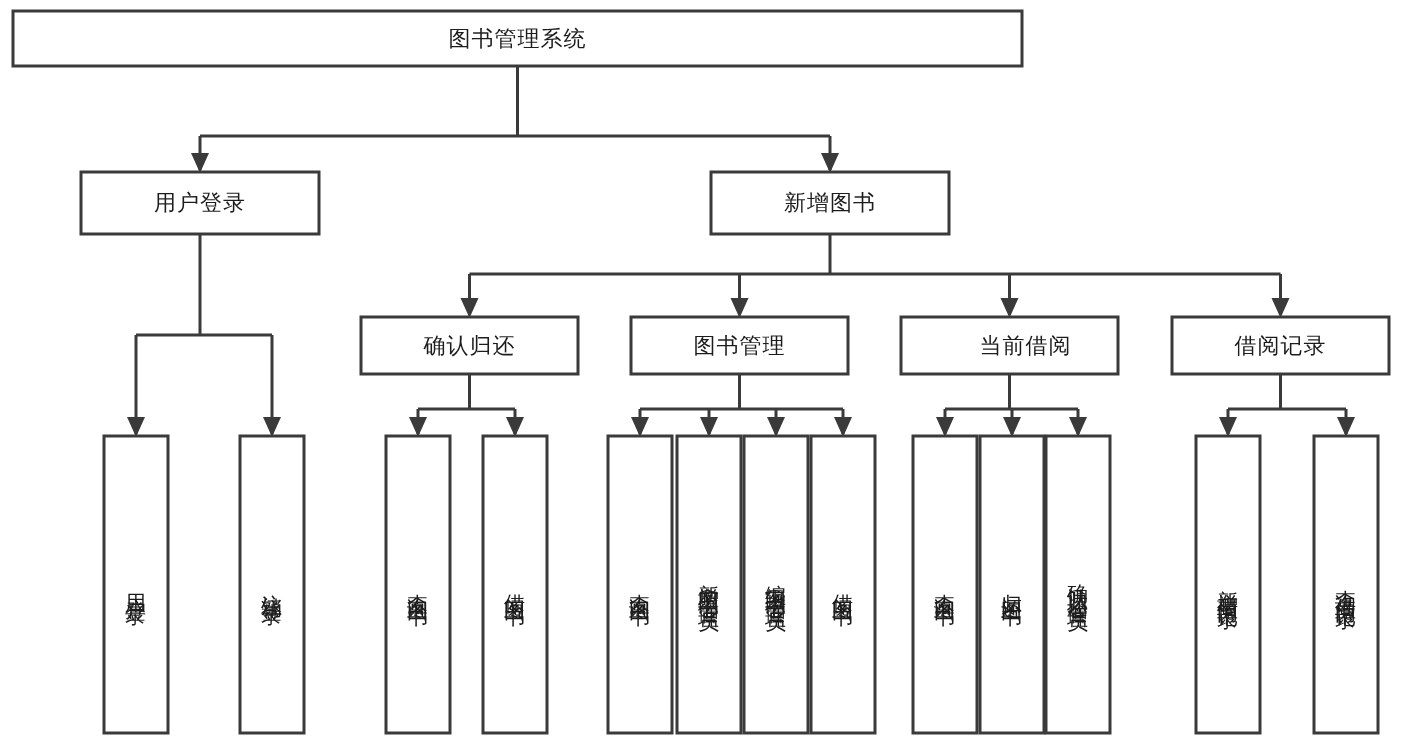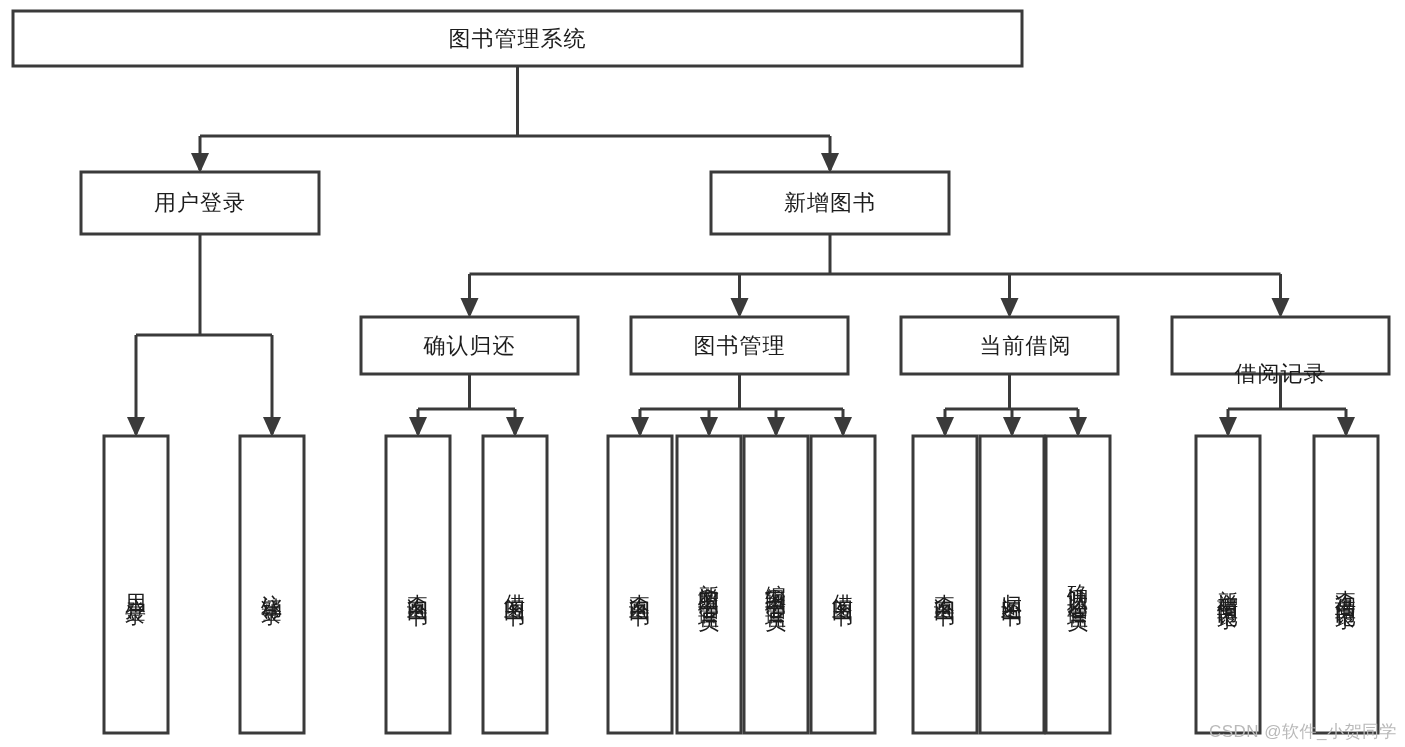--- a/index.html
+++ b/index.html
@@ -206,24 +206,23 @@
       </div>
       <div class="vlabel-wrap" style="left: 913px; top: 436px; width: 64px; height: 297px;">
         <div class="vlabel-text">查询图书</div>
       </div>
       <div class="vlabel-wrap" style="left: 980px; top: 436px; width: 64px; height: 297px;">
         <div class="vlabel-text">归还图书</div>
       </div>
       <div class="vlabel-wrap" style="left: 1046px; top: 436px; width: 64px; height: 297px;">
         <div class="vlabel-text">确认归还（管理员）</div>
       </div>
-      <div class="hlabel-wrap" style="left: 1172px; top: 317px; width: 217px; height: 57px; margin-top: 28px;">
+      <div class="hlabel-wrap" style="left: 1172px; top: 317px; width: 217px; height: 57px;">
         <div class="hlabel-text">借阅记录</div>
       </div>
       <div class="vlabel-wrap" style="left: 1196px; top: 436px; width: 64px; height: 297px;">
         <div class="vlabel-text">新增借阅记录</div>
       </div>
       <div class="vlabel-wrap" style="left: 1314px; top: 436px; width: 64px; height: 297px;">
         <div class="vlabel-text">查询借阅记录</div>
       </div>
     </div>
-  <div id="watermark">CSDN @软件_小贺同学</div>
 </div>
 
 </body></html>

